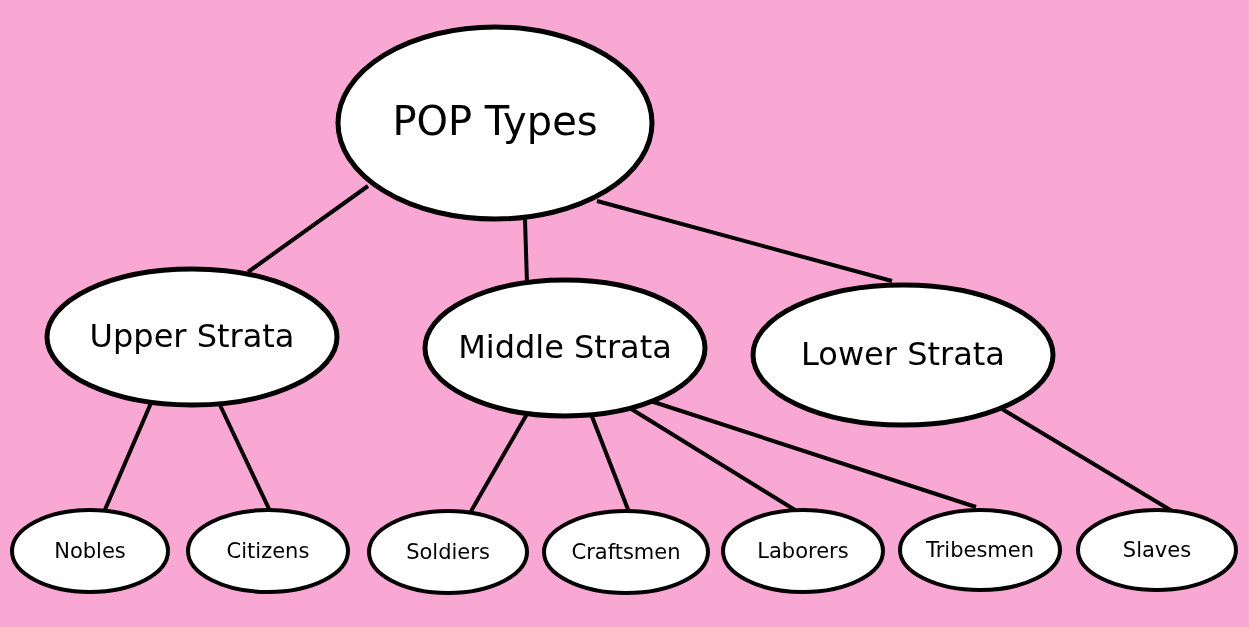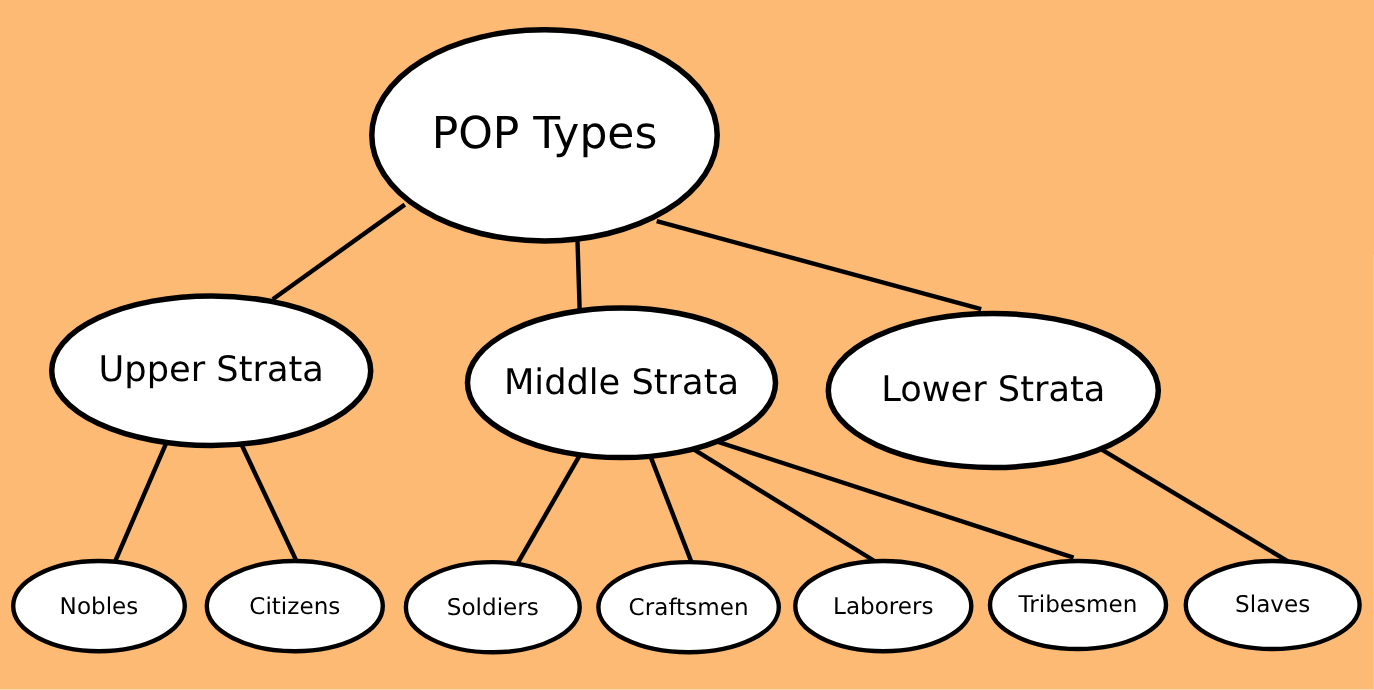--- a/index.html
+++ b/index.html
@@ -11,21 +11,21 @@
   body {
     width: 1249px;
     height: 627px;
     overflow: hidden;
     font-family: "DejaVu Sans", "Liberation Sans", sans-serif;
   }
   #diagram-root {
     position: relative;
     width: 1249px;
     height: 627px;
-    background: #fdba74;
+    background: #f9a8d4;
   }
   svg#hierarchy-svg {
     display: block;
     width: 1249px;
     height: 627px;
   }
   .edge-line {
     stroke: #000000;
     stroke-linecap: butt;
   }

